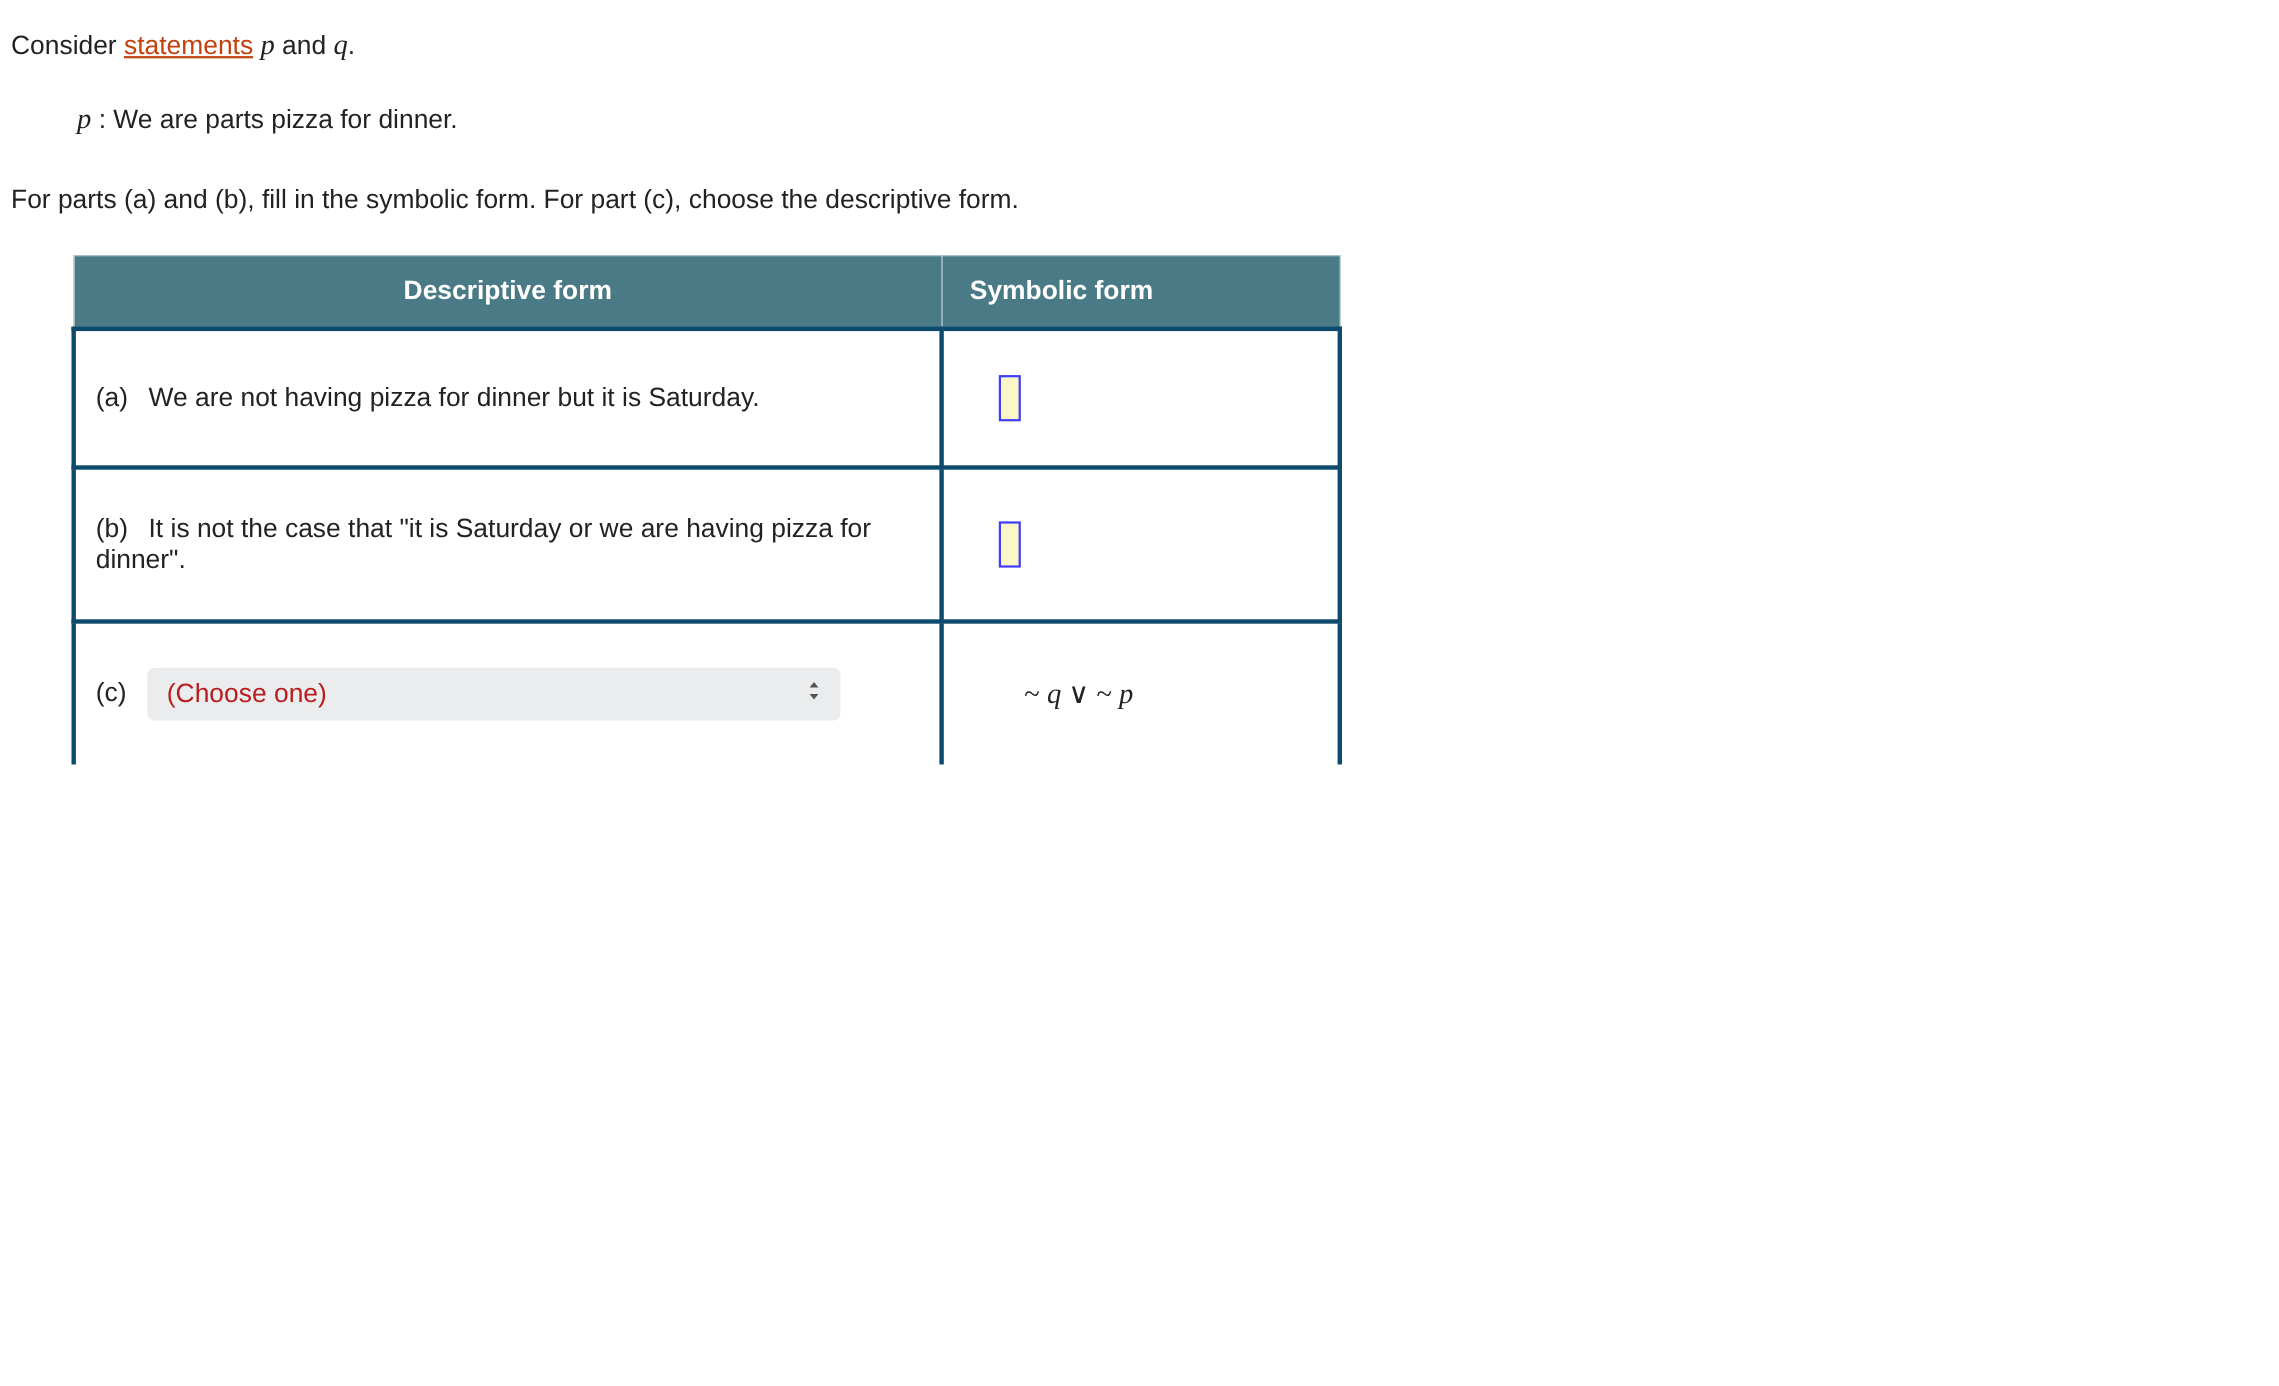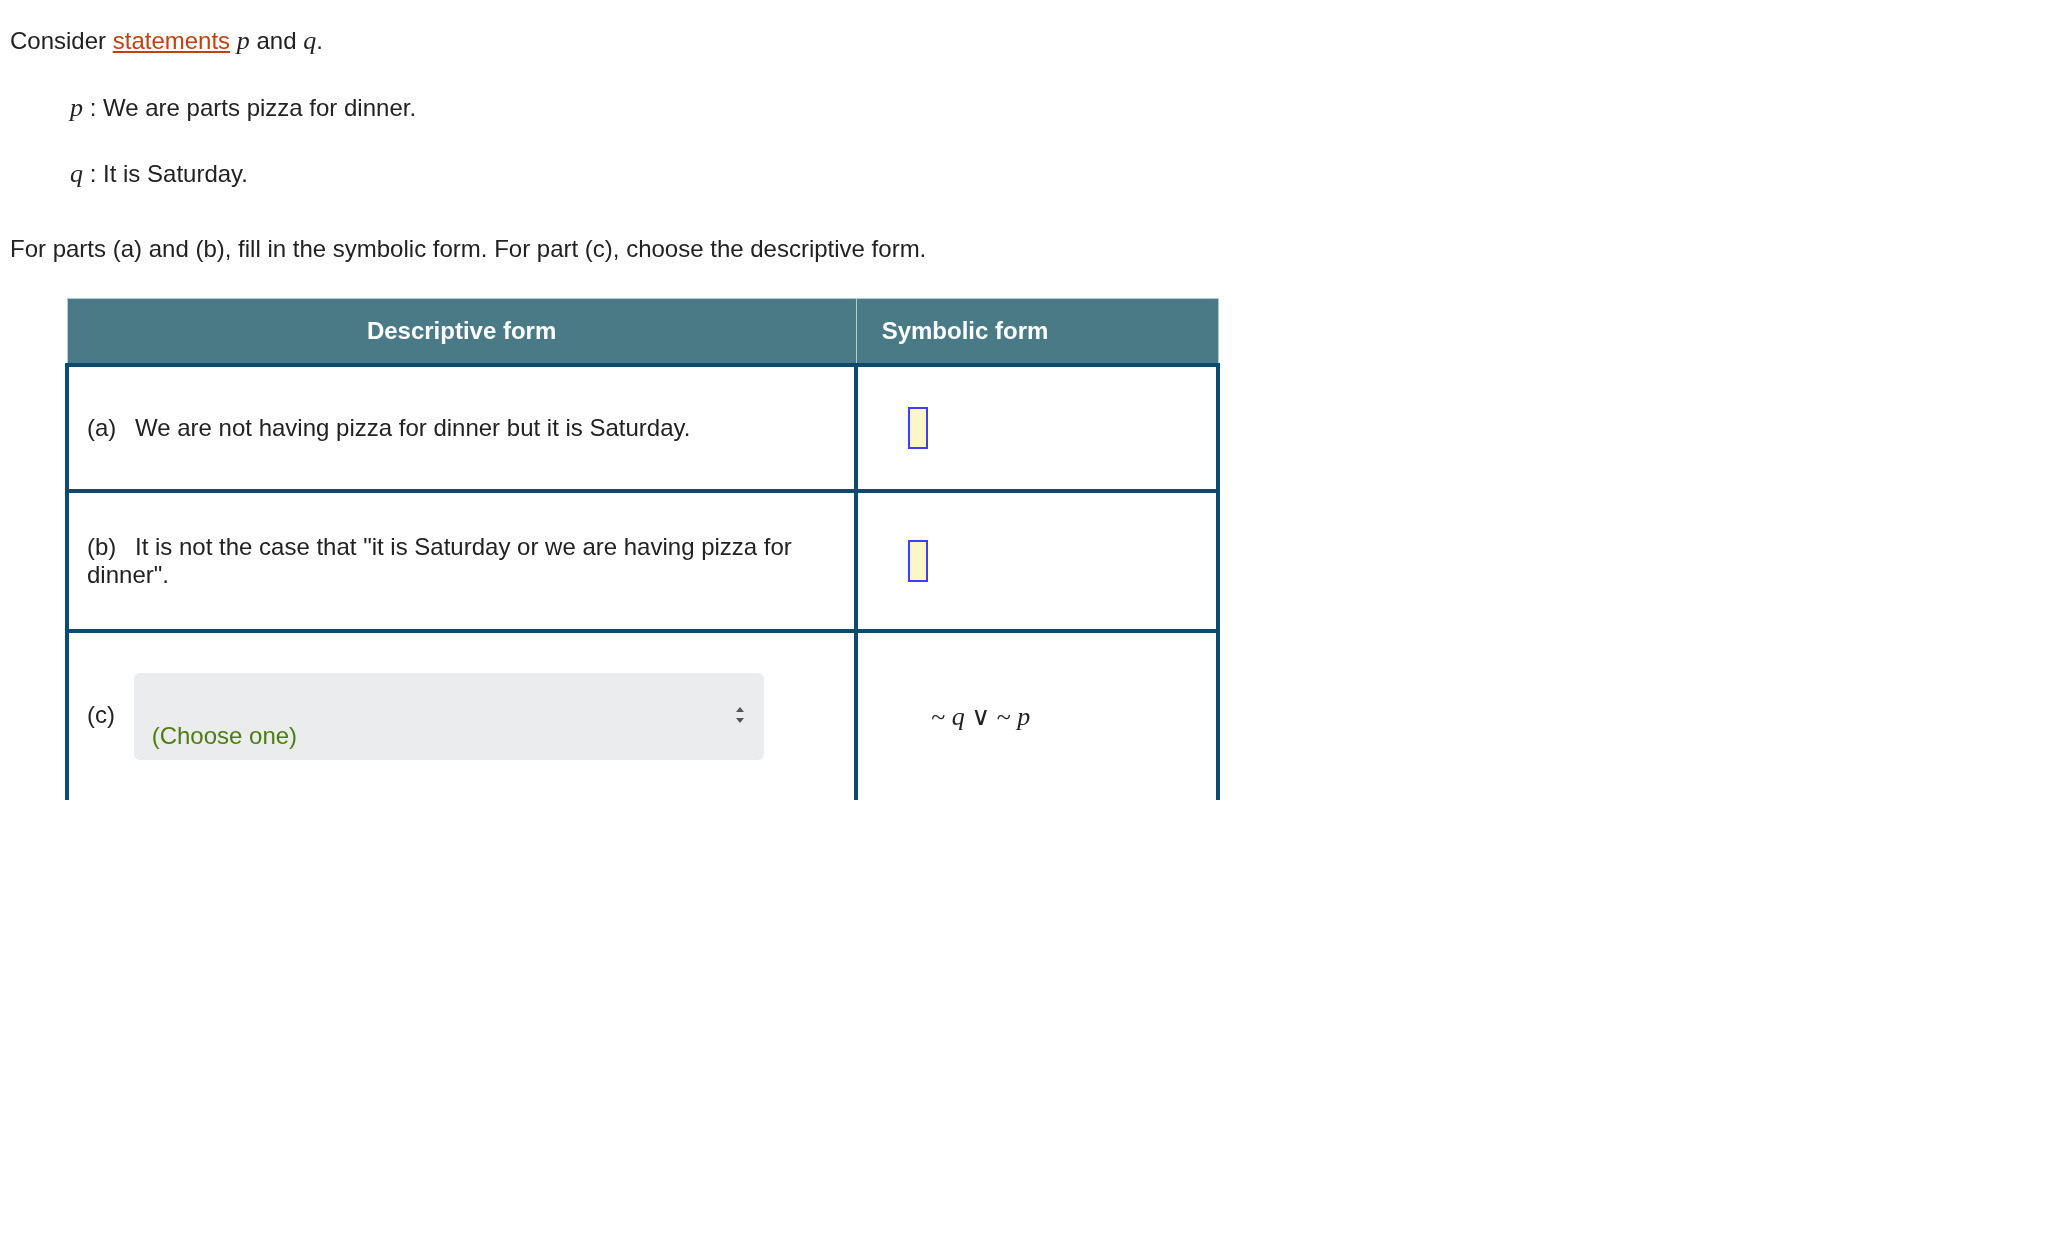--- a/index.html
+++ b/index.html
@@ -92,23 +92,22 @@
       align-items: center;
       justify-content: space-between;
       width: 630px;
       background-color: #ebecee;
       border-radius: 6px;
       padding: 10px 18px;
       cursor: pointer;
       vertical-align: middle;
     }
     .dropdown-text {
-      color: #4d7c0f;
+      color: #b91c1c;
       font-size: 24px;
-      margin-top: 39px;
     }
     .dropdown-caret {
       color: #555;
       font-size: 16px;
     }
     .sym-expr {
       font-family: Georgia, 'Times New Roman', serif;
       font-size: 26px;
       margin-left: 48px;
     }
@@ -120,23 +119,20 @@
 <body>
 
 <div class="intro">
   <div class="intro-line">
     <span>Consider </span><span class="link">statements</span><span> </span><span class="math-var">p</span><span> and </span><span class="math-var">q</span><span>.</span>
   </div>
 
   <div class="statements-block">
     <div class="statement-line">
       <span class="math-var">p</span><span> : </span><span>We are parts pizza for dinner.</span>
-    </div>
-    <div class="statement-line">
-      <span class="math-var">q</span><span> : </span><span>It is Saturday.</span>
     </div>
   </div>
 </div>
 
 <div class="instructions">For parts (a) and (b), fill in the symbolic form. For part (c), choose the descriptive form.</div>
 
 <div class="table-wrap">
   <table>
     <thead>
       <tr>

